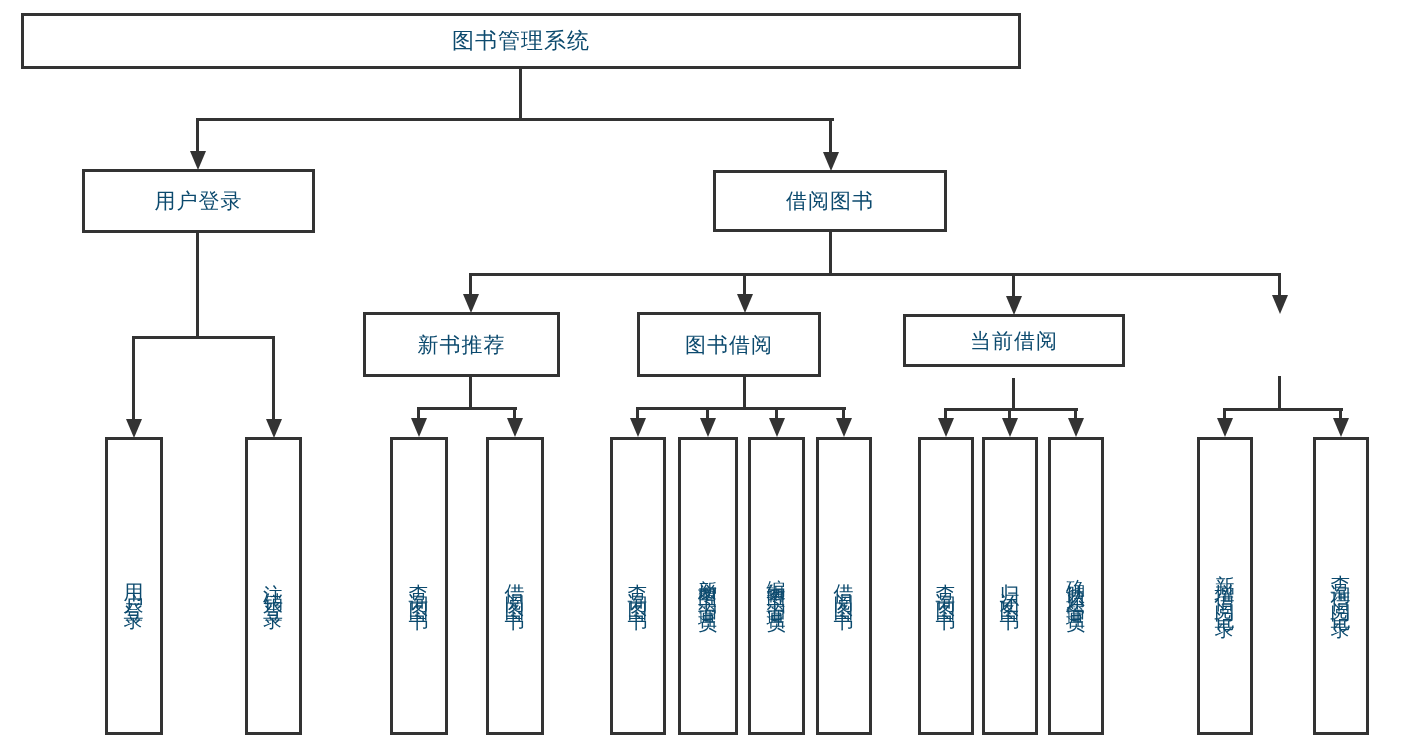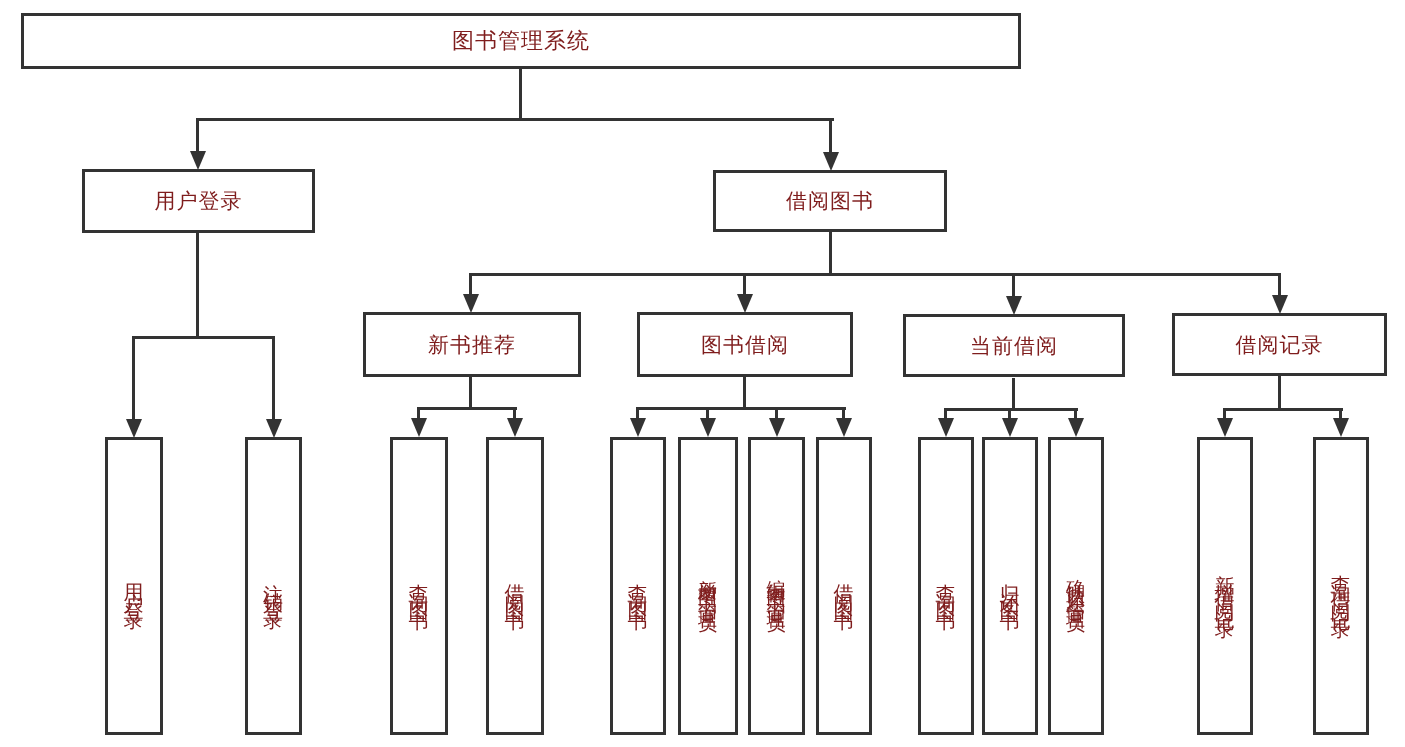--- a/index.html
+++ b/index.html
@@ -3,21 +3,21 @@
 <meta charset="utf-8">
 <style>
   html,body{margin:0;padding:0;background:#ffffff;}
   .canvas{
     position:relative;width:1405px;height:747px;background:#ffffff;overflow:hidden;
     font-family:"DejaVu Sans","Liberation Sans",sans-serif;color:#333333;
   }
   .box{
     position:absolute;border:3px solid #333333;background:#ffffff;
     display:flex;align-items:center;justify-content:center;
-    box-sizing:border-box;color:#7f1d1d;z-index:2;
+    box-sizing:border-box;color:#0c4a6e;z-index:2;
   }
   .box.h{font-size:21px;letter-spacing:1px;}
   .box.root{font-size:22px;}
   .box.v span{
     writing-mode:vertical-rl;text-orientation:mixed;
     font-size:20px;letter-spacing:9px;line-height:1;
   }
   .box.v.long span{font-size:19px;letter-spacing:5px;}
   .vline{position:absolute;width:3px;background:#333333;z-index:1;}
   .hline{position:absolute;height:3px;background:#333333;z-index:1;}
@@ -41,35 +41,32 @@
   </div>
 
   <div class="box h" style="left:82px;top:169px;width:233px;height:64px">
     <span>用户登录</span>
   </div>
 
   <div class="box h" style="left:713px;top:170px;width:234px;height:62px">
     <span>借阅图书</span>
   </div>
 
-  <div class="box h" style="left:363px;top:312px;width:218px;height:65px">
+  <div class="box h" style="left:363px;top:312px;width:197px;height:65px">
     <span>新书推荐</span>
   </div>
 
-  <div class="box h" style="left:637px;top:312px;width:216px;height:65px">
+  <div class="box h" style="left:637px;top:312px;width:184px;height:65px">
     <span>图书借阅</span>
   </div>
 
-  <div class="box h" style="left:903px;top:314px;width:222px;height:63px">
+  <div class="box h" style="left:903px;top:314px;width:222px;height:53px">
     <span>当前借阅</span>
   </div>
 
-  <div class="box h" style="left:1172px;top:313px;width:215px;height:63px">
-    <span>借阅记录</span>
-  </div>
 
   <div class="box v" style="left:105px;top:437px;width:58px;height:298px">
     <span>用户登录</span>
   </div>
   <div class="box v" style="left:245px;top:437px;width:57px;height:298px">
     <span>注销登录</span>
   </div>
 
   <div class="box v" style="left:390px;top:437px;width:58px;height:298px">
     <span>查询图书</span>

